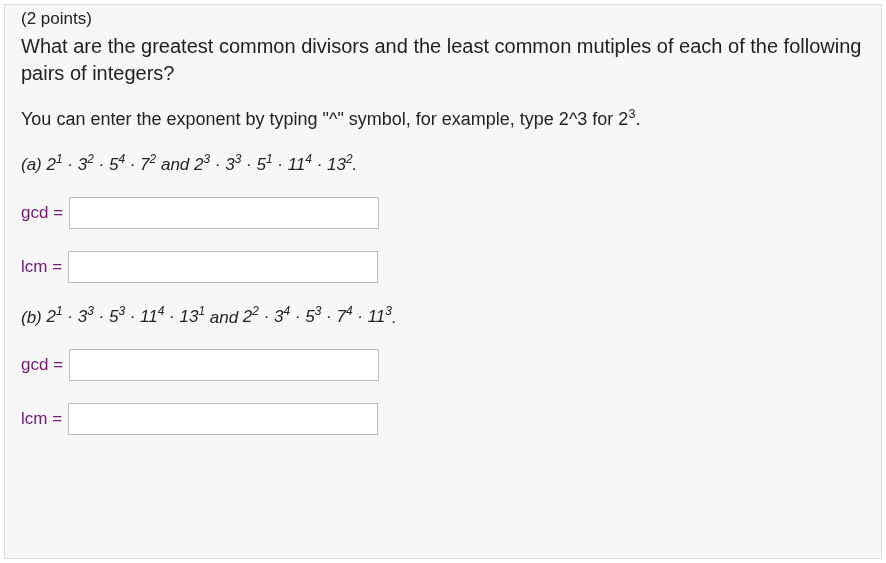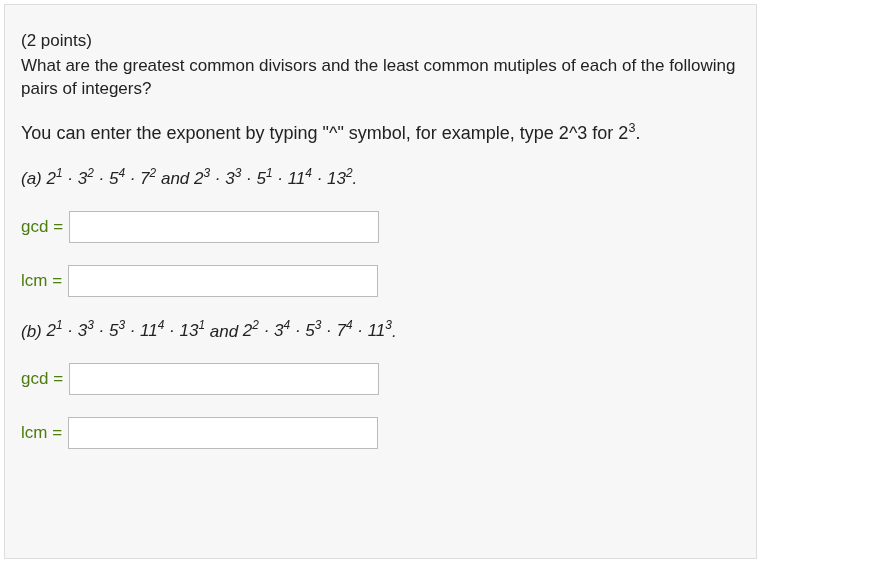--- a/index.html
+++ b/index.html
@@ -8,31 +8,31 @@
       padding: 0;
     }
     body {
       font-family: Arial, Helvetica, sans-serif;
       background: #ffffff;
       padding: 4px;
     }
     .question-container {
       border: 1px solid #ddd;
       background: #f7f7f7;
-      padding: 26px 16px;
-      width: 753px;
+      padding: 4px 16px;
+      width: 878px;
       min-height: 555px;
     }
     .points {
       font-size: 17px;
       color: #222;
       margin-bottom: 4px;
     }
     .prompt {
-      font-size: 17px;
+      font-size: 20px;
       color: #222;
       margin-bottom: 20px;
       line-height: 1.35;
     }
     .hint {
       font-size: 18px;
       color: #222;
       margin-bottom: 22px;
     }
     .part {
@@ -41,21 +41,21 @@
       margin-bottom: 22px;
       font-style: italic;
     }
     .answer-row {
       display: flex;
       align-items: center;
       margin-bottom: 22px;
     }
     .answer-label {
       font-size: 17px;
-      color: #4d7c0f;
+      color: #701a75;
       margin-right: 6px;
       white-space: nowrap;
     }
     .answer-input {
       border: 1px solid #bbb;
       background: #fff;
       height: 32px;
       width: 310px;
       padding: 4px 8px;
       font-size: 15px;

